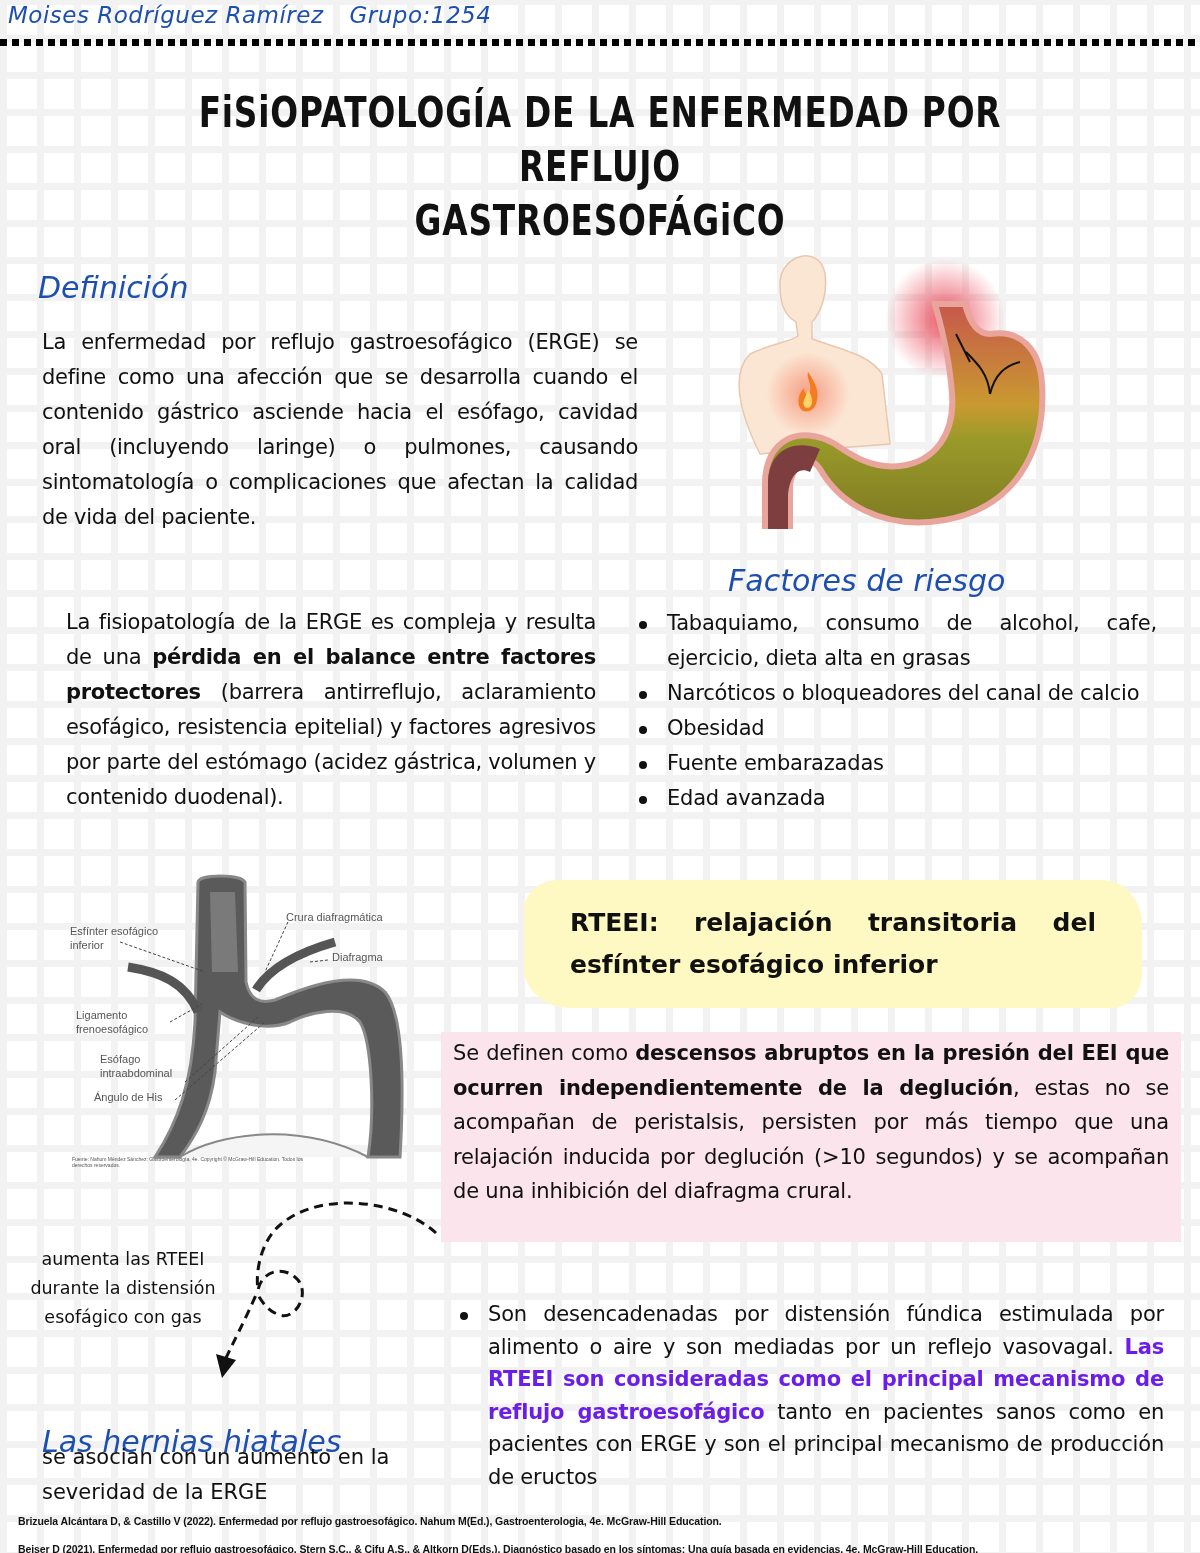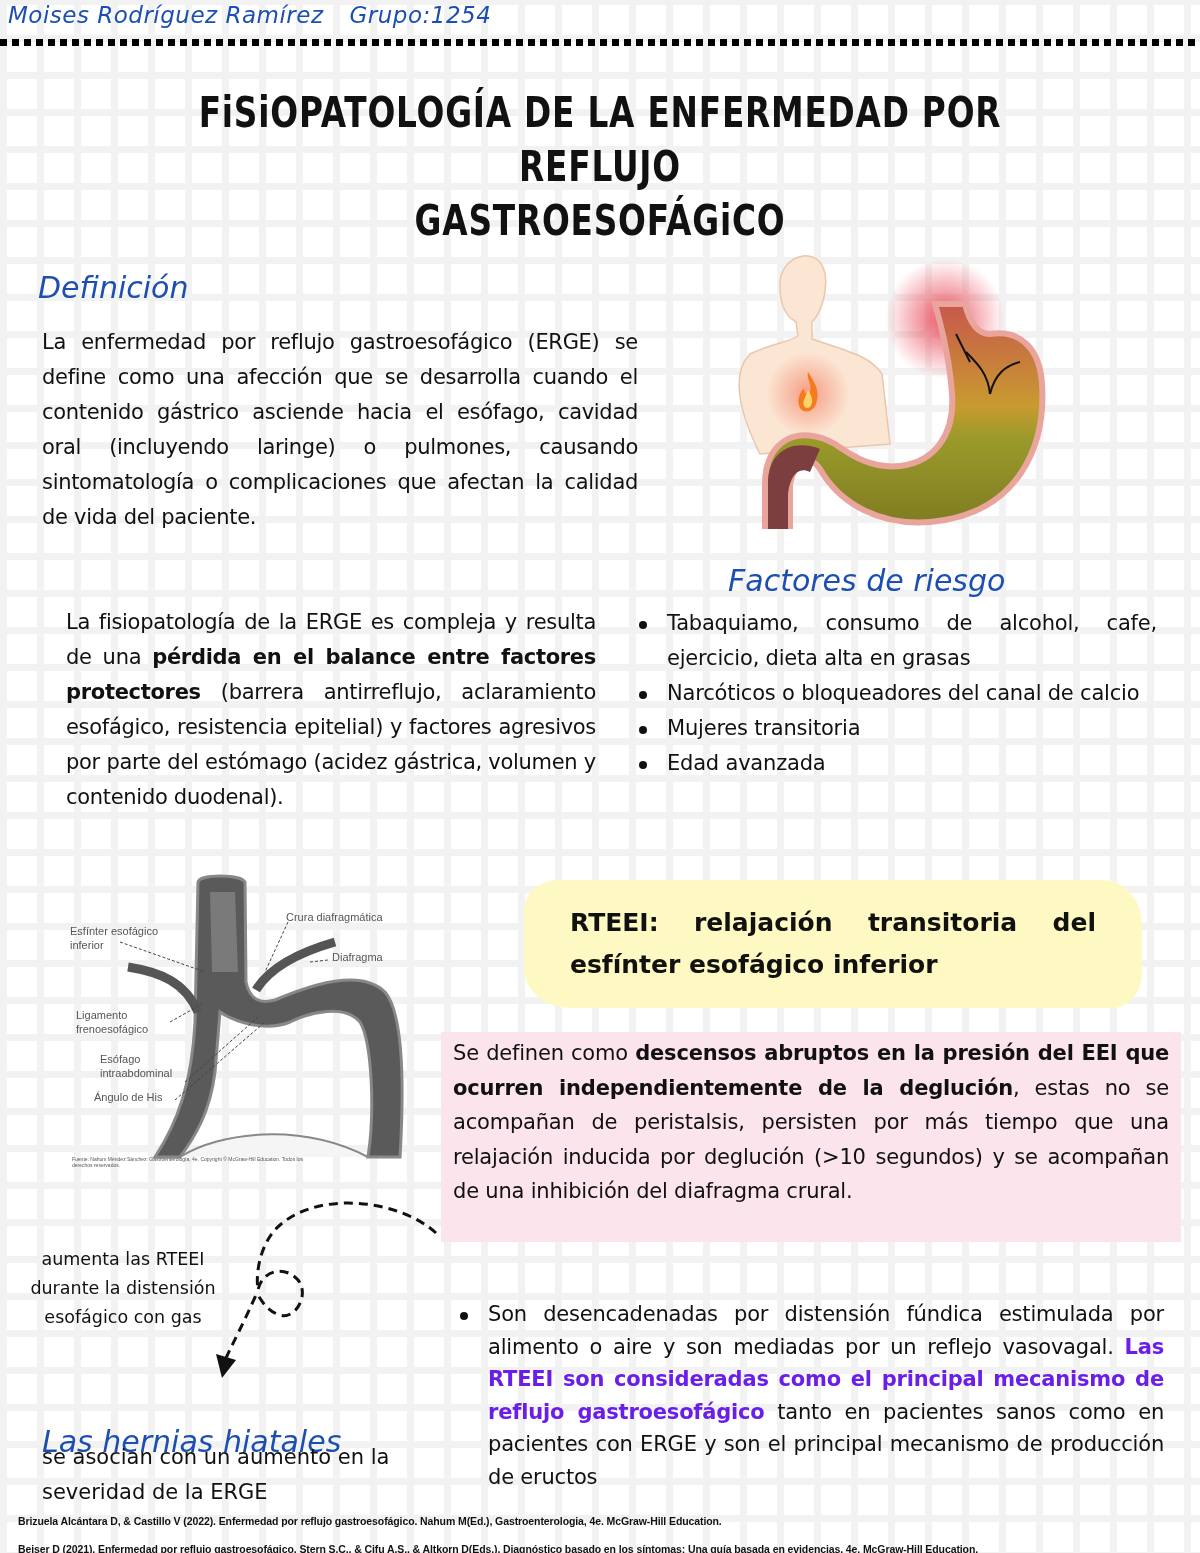--- a/index.html
+++ b/index.html
@@ -186,21 +186,22 @@
     <path d="M246 108 C258 120 268 130 270 150" stroke="#111" stroke-width="2" fill="none"></path>
     <path d="M236 90 L250 118" stroke="#111" stroke-width="2" fill="none"></path>
     <path d="M270 150 C275 130 285 122 300 118" stroke="#111" stroke-width="2" fill="none"></path>
   </svg>
 </div>
 
 <div class="abs h-blue risk-h">Factores de riesgo</div>
 <ul class="abs risk-list">
   <li>Tabaquiamo, consumo de alcohol, cafe, ejercicio, dieta alta en grasas</li>
   <li>Narcóticos o bloqueadores del canal de calcio</li>
-  <li>Mujeres transitoria</li>
+  <li>Obesidad</li>
+  <li>Fuente embarazadas</li>
   <li>Edad avanzada</li>
 </ul>
 
 <div class="abs illus2">
   <svg width="350" height="300" viewBox="0 0 350 300" style="position:absolute;left:0;top:0">
 
     <path d="M138 10 C140 2 180 2 185 10 L186 110 C190 128 200 132 215 128 C245 115 300 95 325 120 C342 140 345 200 340 285 L308 285 C315 240 312 170 300 150 C285 132 250 140 230 150 C205 160 175 150 160 140 L155 200 C150 240 135 265 120 285 L95 285 C118 250 132 210 135 150 Z" fill="#5a5a5a" stroke="#888" stroke-width="3"></path>
     <path d="M120 285 C160 260 240 250 308 285" fill="#f5f5f5" stroke="#888" stroke-width="2"></path>
     <path d="M150 20 L175 20 L178 100 L152 100 Z" fill="#7a7a7a"></path>
 

